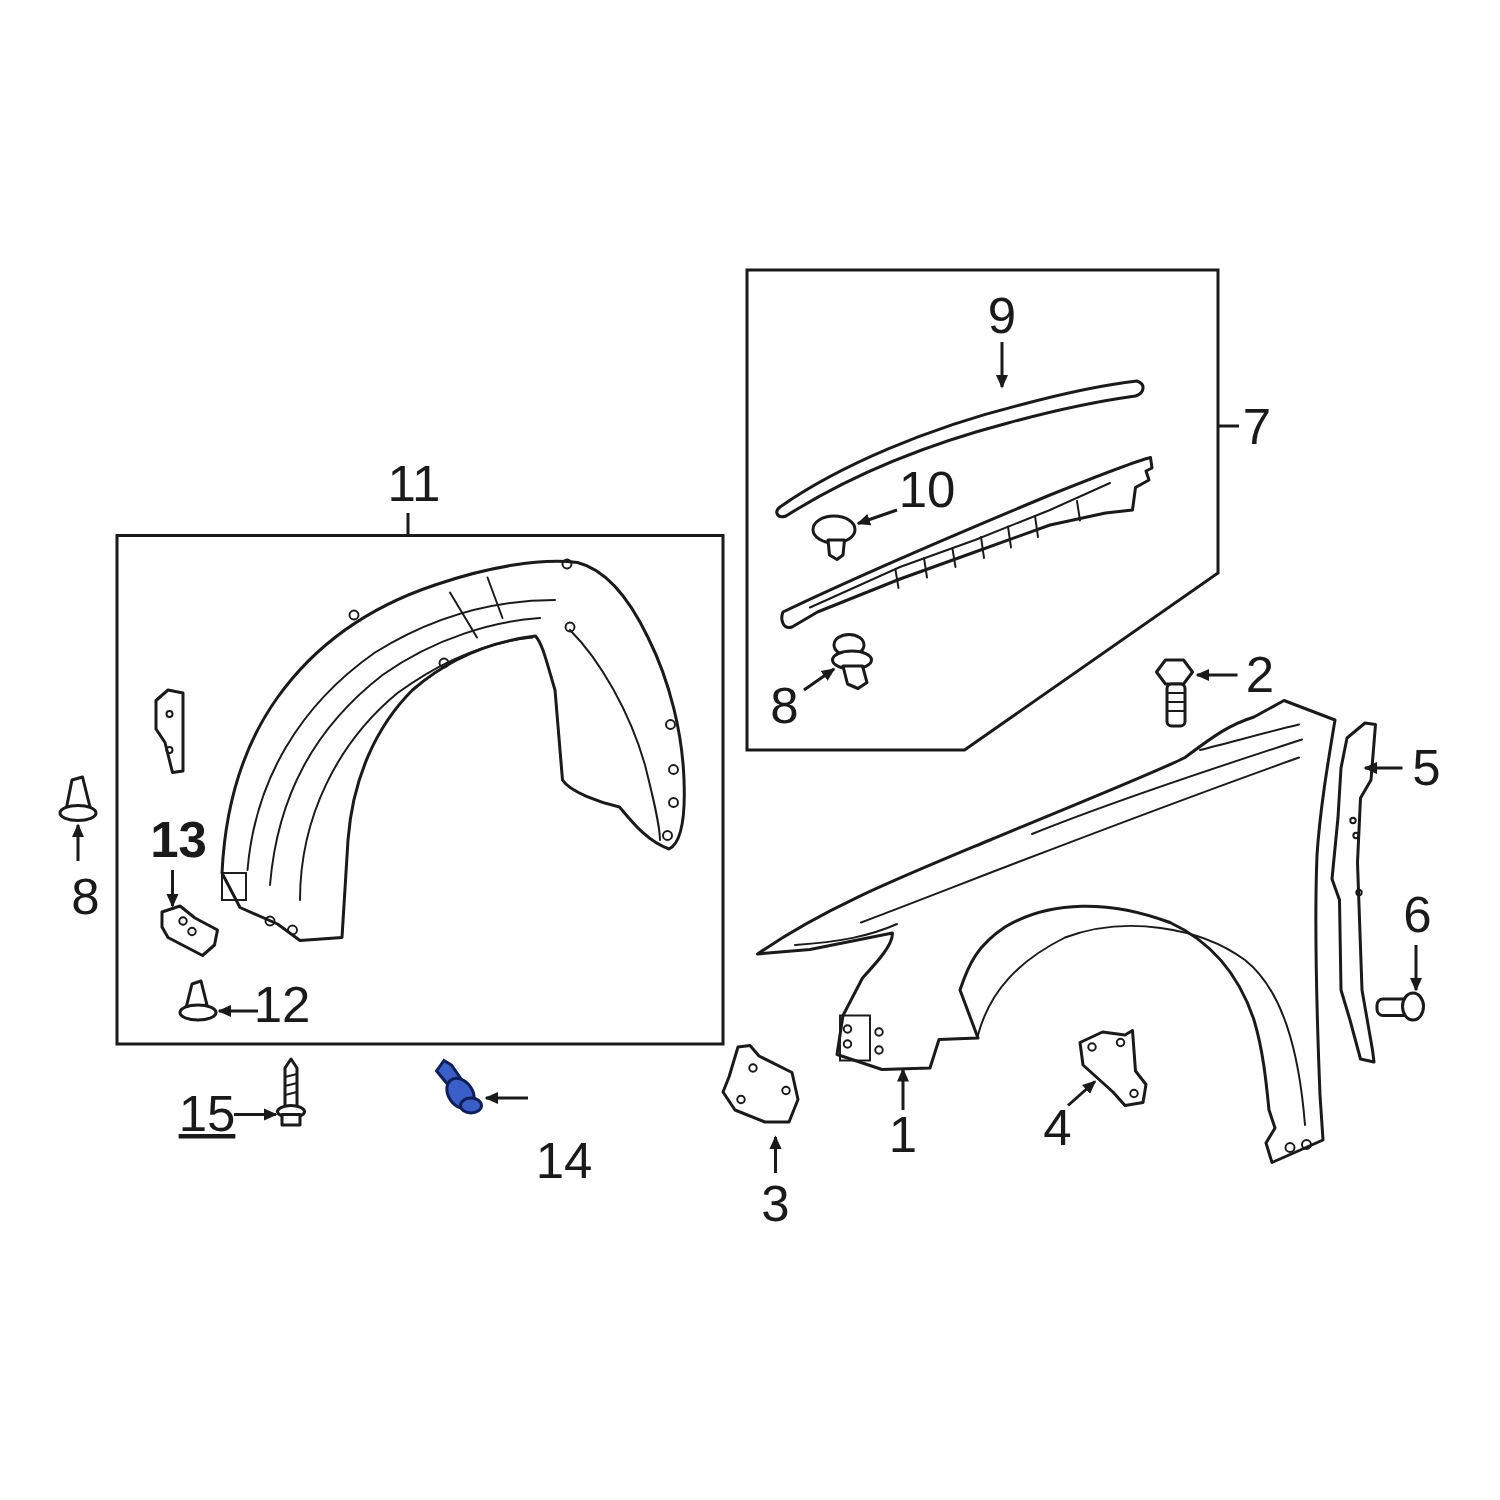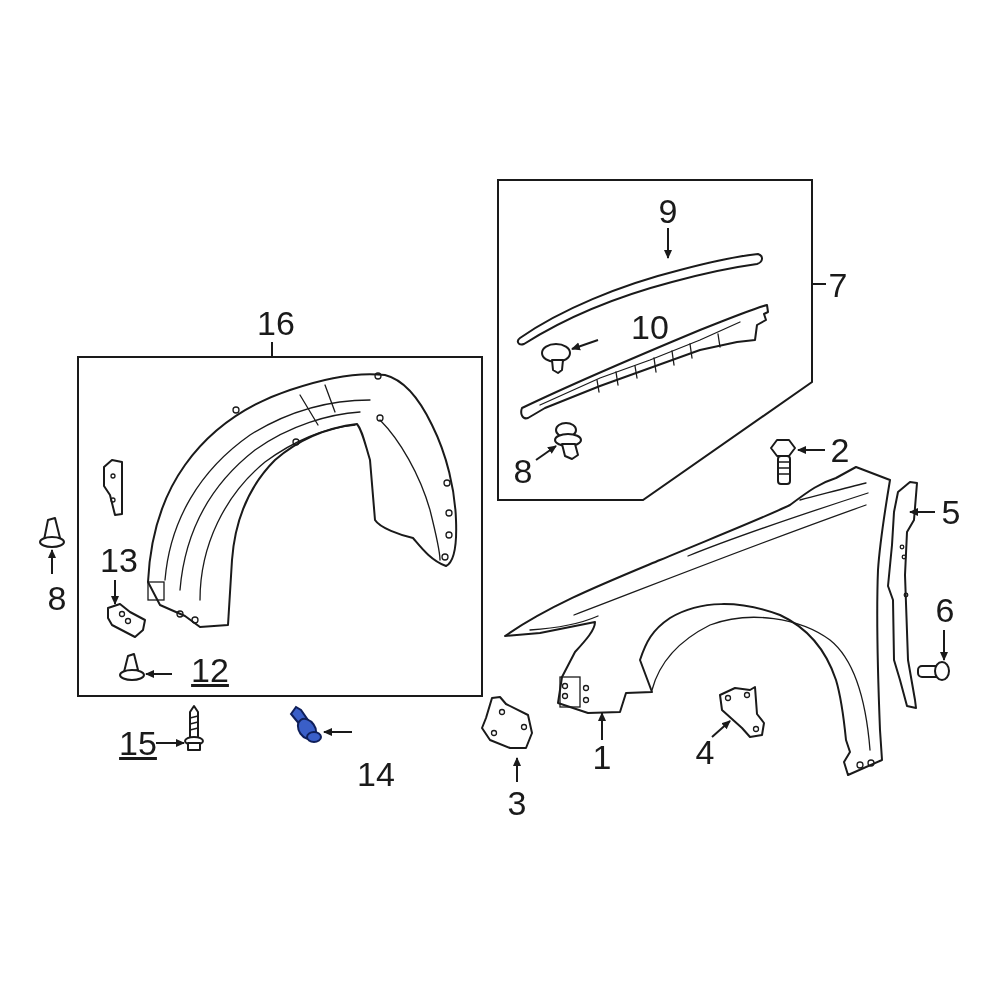--- a/index.html
+++ b/index.html
@@ -176,19 +176,19 @@
 
 <div class="callout" style="left:602px; top:757px;">1</div>
 <div class="callout" style="left:840px; top:450px;">2</div>
 <div class="callout" style="left:517px; top:803px;">3</div>
 <div class="callout" style="left:705px; top:752px;">4</div>
 <div class="callout" style="left:951px; top:512px;">5</div>
 <div class="callout" style="left:945px; top:610px;">6</div>
 <div class="callout" style="left:838px; top:285px;">7</div>
 <div class="callout" style="left:523px; top:471px;">8</div>
 <div class="callout" style="left:668px; top:211px;">9</div>
-<div class="callout" style="left:618px; top:327px;margin-left:32px;">10</div>
-<div class="callout" style="left:276px; top:323px;">16</div>
-<div class="callout" style="left:210px; top:670px;text-decoration:underline;">12</div>
-<div class="callout" style="left:119px; top:560px;">13</div>
+<div class="callout" style="left:618px; top:327px;">10</div>
+<div class="callout" style="left:276px; top:323px;">11</div>
+<div class="callout" style="left:188px; top:670px;">12</div>
+<div class="callout" style="left:119px; top:560px;font-weight:bold;">13</div>
 <div class="callout" style="left:376px; top:774px;">14</div>
 <div class="callout" style="left:138px; top:743px;text-decoration:underline;">15</div>
 <div class="callout" style="left:57px; top:598px;">8</div>
 
 </body></html>

